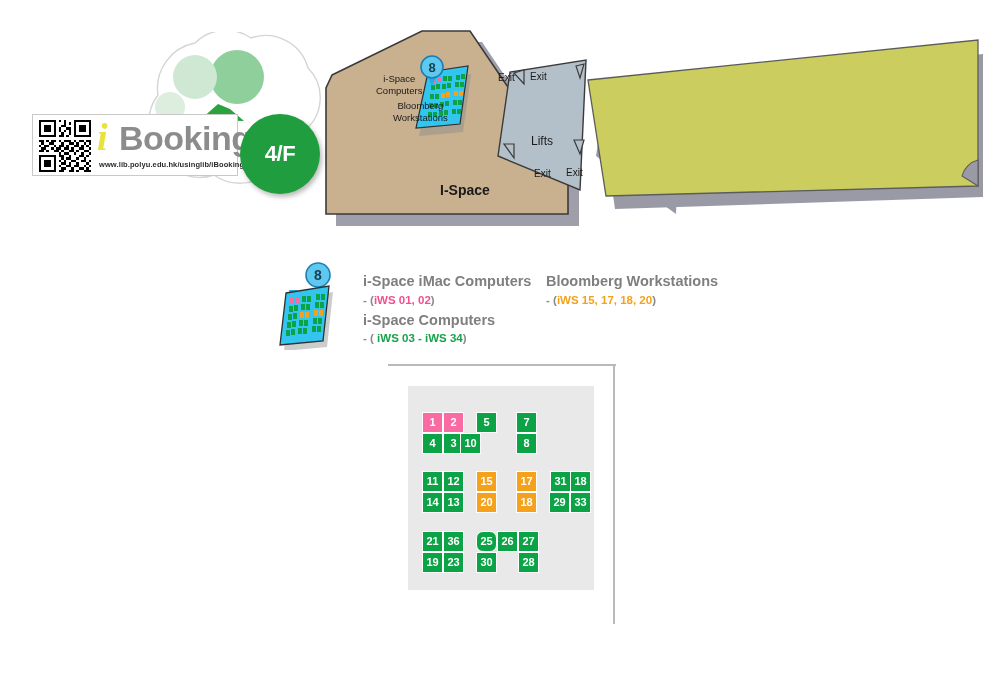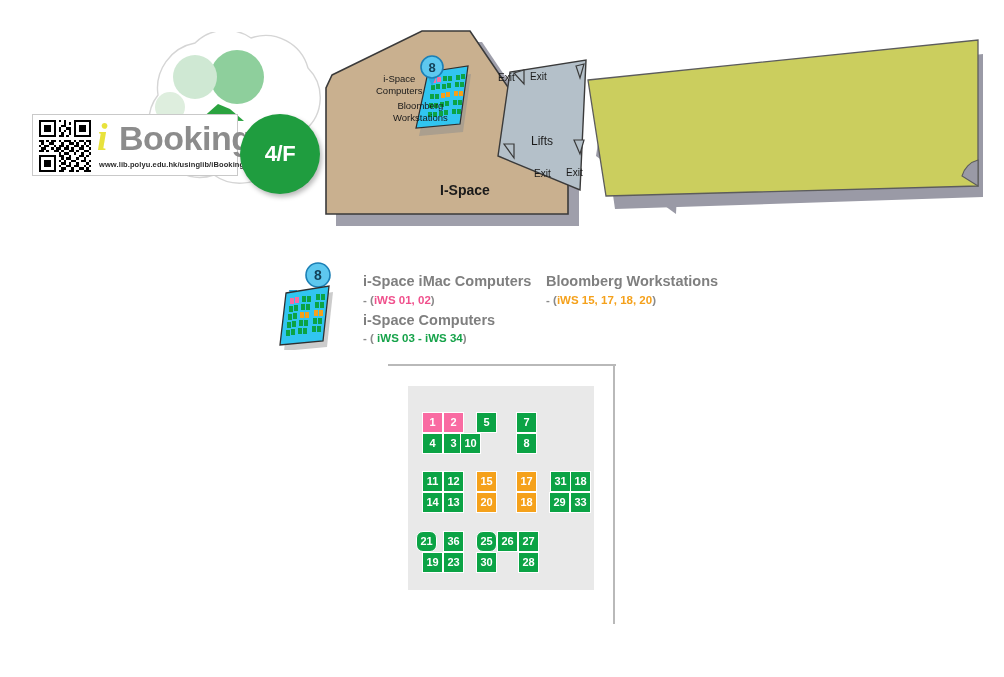--- a/index.html
+++ b/index.html
@@ -534,21 +534,21 @@
       <div class="seat orange" style="left: 68px; top: 85px;">15</div>
       <div class="seat orange" style="left: 108px; top: 85px;">17</div>
       <div class="seat green" style="left: 134px; top: 85px; margin-left: 8px;">31</div>
       <div class="seat green" style="left: 162px; top: 85px;">18</div>
       <div class="seat green" style="left: 14px; top: 106px;">14</div>
       <div class="seat green" style="left: 35px; top: 106px;">13</div>
       <div class="seat orange" style="left: 68px; top: 106px;">20</div>
       <div class="seat orange" style="left: 108px; top: 106px;">18</div>
       <div class="seat green" style="left: 141px; top: 106px;">29</div>
       <div class="seat green" style="left: 162px; top: 106px;">33</div>
-      <div class="seat green" style="left: 8px; top: 145px; border-radius: 7px;">21</div>
+      <div class="seat green" style="left: 14px; top: 145px;">21</div>
       <div class="seat green" style="left: 35px; top: 145px;">36</div>
       <div class="seat green" style="left: 68px; top: 145px; border-radius: 7px;">25</div>
       <div class="seat green" style="left: 89px; top: 145px;">26</div>
       <div class="seat green" style="left: 110px; top: 145px;">27</div>
       <div class="seat green" style="left: 14px; top: 166px;">19</div>
       <div class="seat green" style="left: 35px; top: 166px;">23</div>
       <div class="seat green" style="left: 68px; top: 166px;">30</div>
       <div class="seat green" style="left: 110px; top: 166px;">28</div>
     </div>
 </div>

